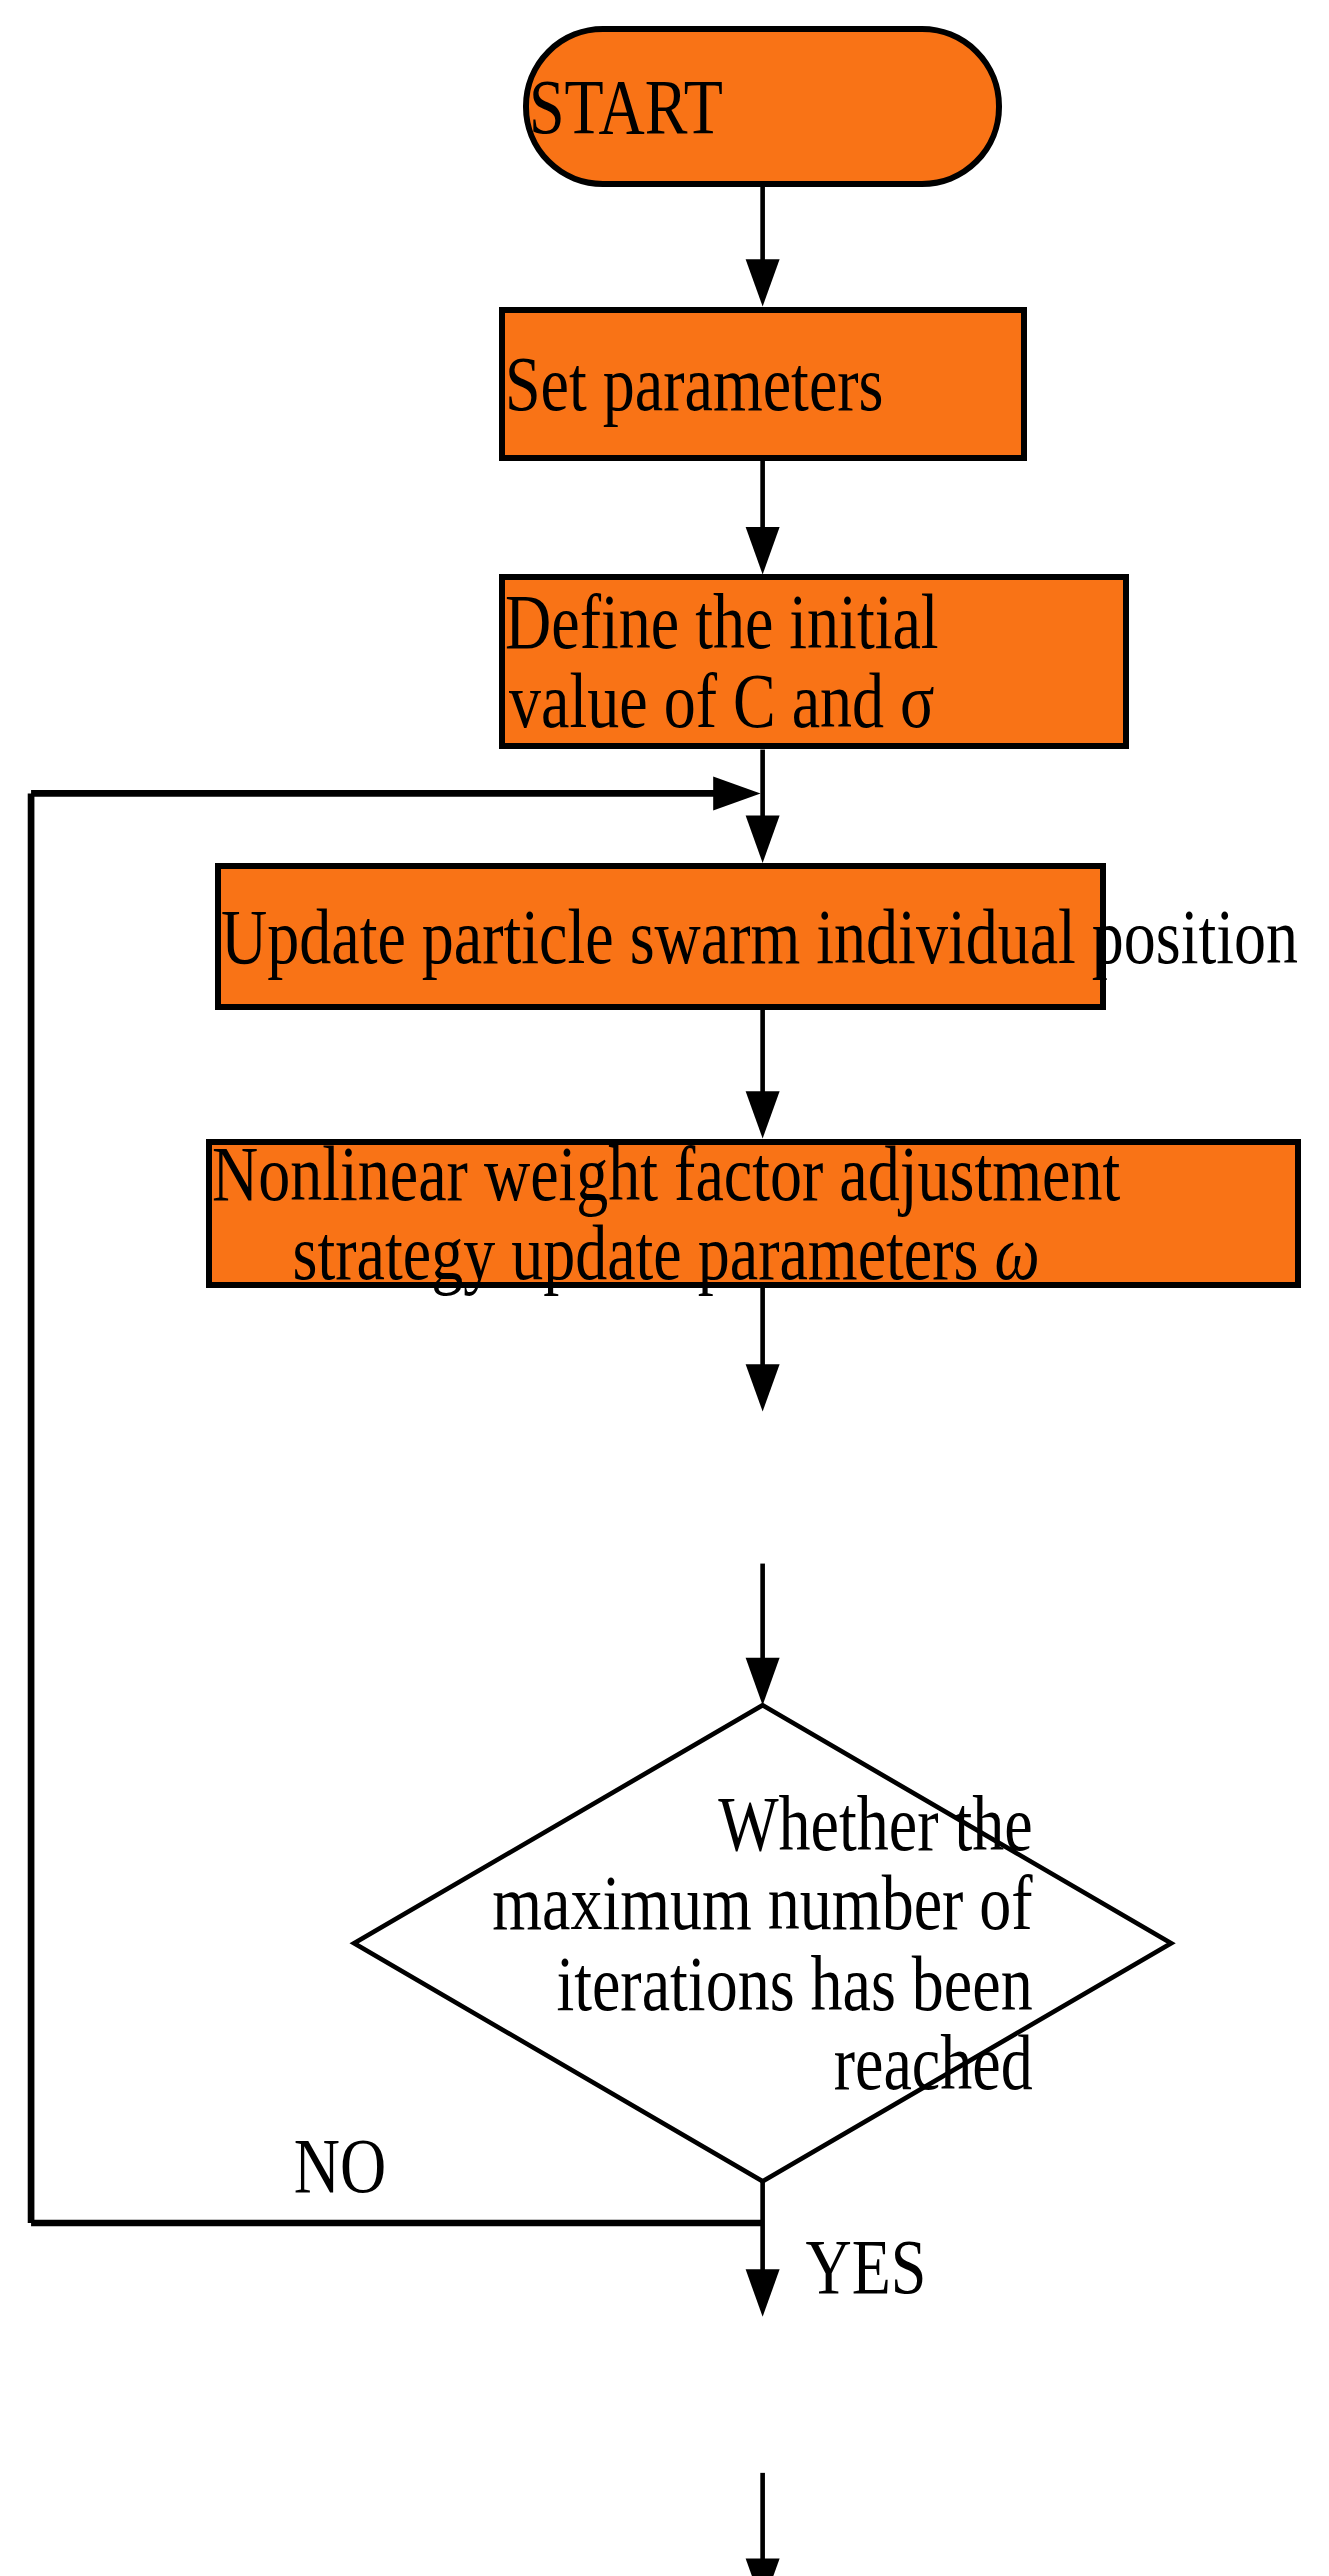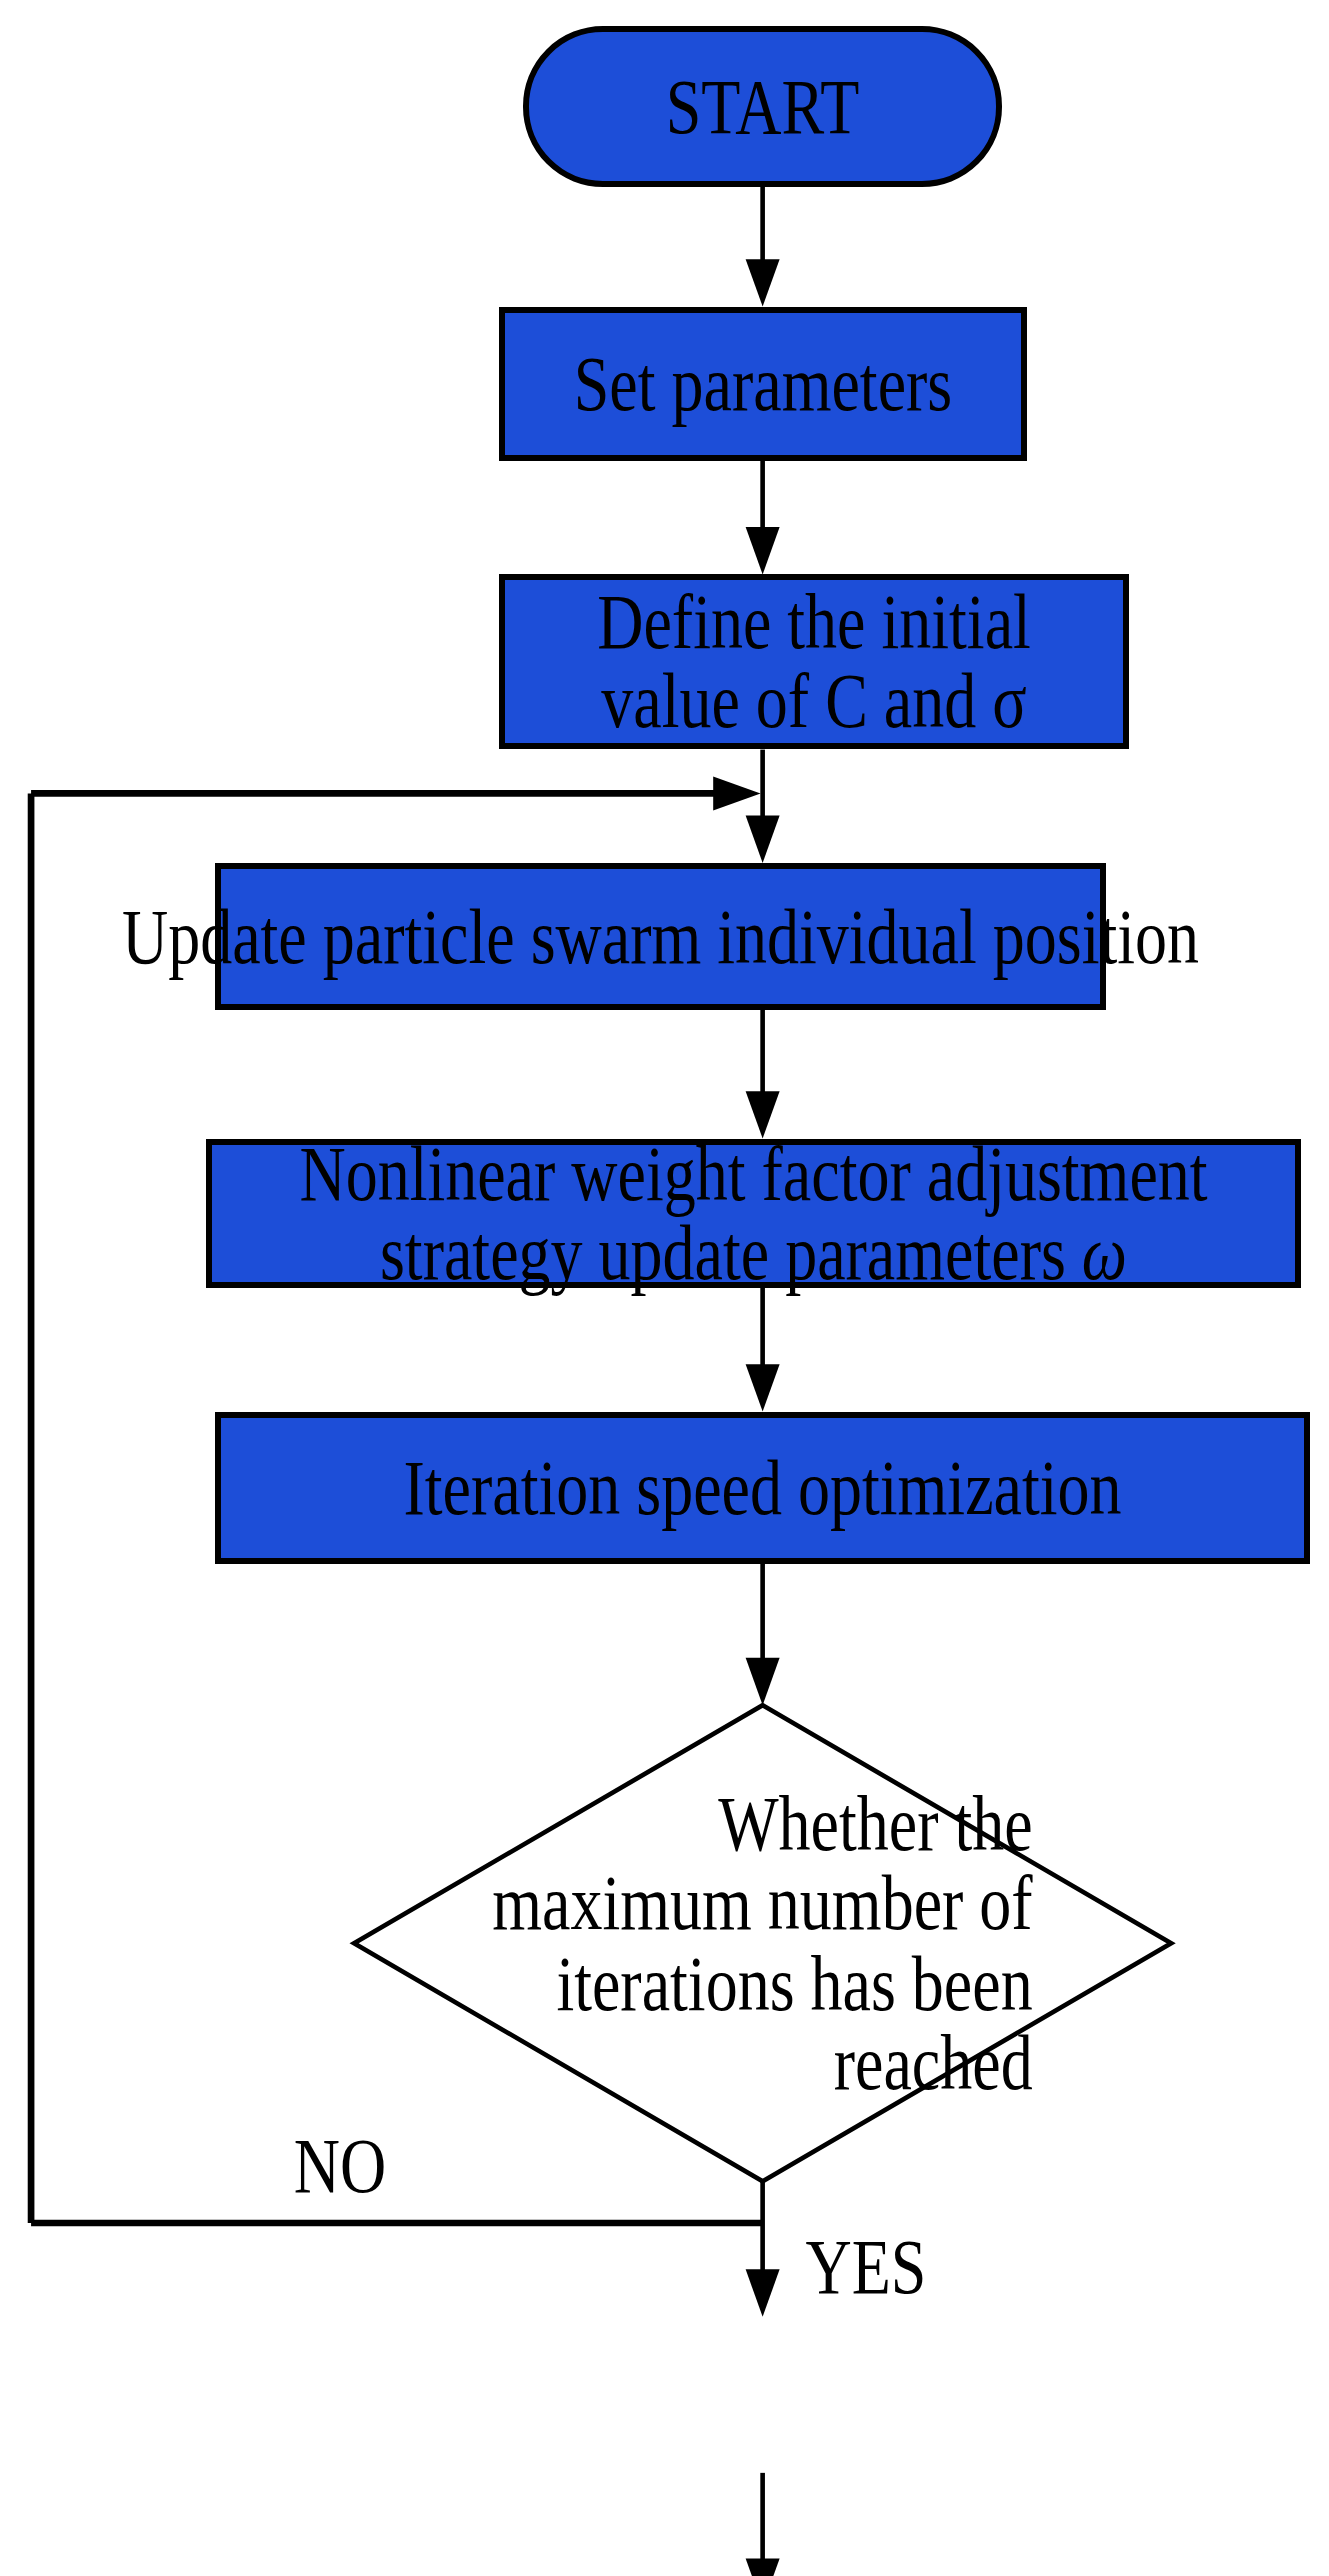--- a/index.html
+++ b/index.html
@@ -8,24 +8,23 @@
     width:1330px;height:2783px;
     background:#ffffff;
     font-family:"Liberation Serif","DejaVu Serif",serif;
     color:#000;
     overflow:hidden;
   }
   svg.wires{position:absolute;left:0;top:0;width:1330px;height:2783px;}
   .node{
     position:absolute;
     box-sizing:border-box;
-    background:#1d4ed8;
+    background:#f97316;
     display:flex;
     align-items:center;
-    justify-content:center;
     text-align:center;
   }
   .process{border:6.7px solid #000;}
   .terminator{border:6.7px solid #000;border-radius:80px;}
   .decision-text{
     position:absolute;
     display:flex;
     flex-direction:column;
     align-items:center;
     justify-content:center;
@@ -106,23 +105,20 @@
     <div class="label">Update particle swarm individual position</div>
   </div>
 
   <div class="node process" style="left:206px;top:1139px;width:1095px;height:149px;">
     <div class="label">
       <div>Nonlinear weight factor adjustment</div>
       <div><span>strategy update parameters </span><i>ω</i></div>
     </div>
   </div>
 
-  <div class="node process" style="left:215px;top:1412px;width:1095px;height:152px;">
-    <div class="label">Iteration speed optimization</div>
-  </div>
 
   <div class="decision-text" style="left:354px;top:1721px;width:817px;height:446px;">
     <div class="label">
       <div>Whether the</div>
       <div>maximum number of</div>
       <div>iterations has been</div>
       <div>reached</div>
     </div>
   </div>
 

